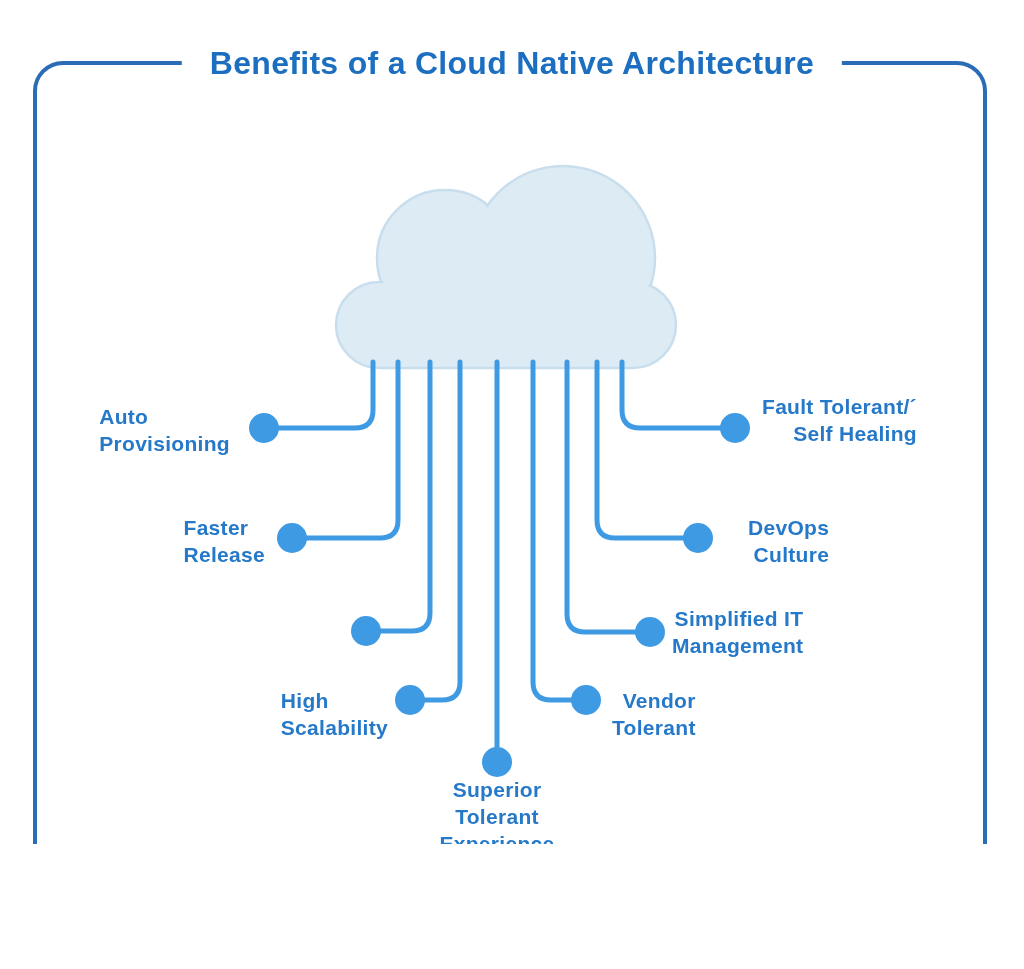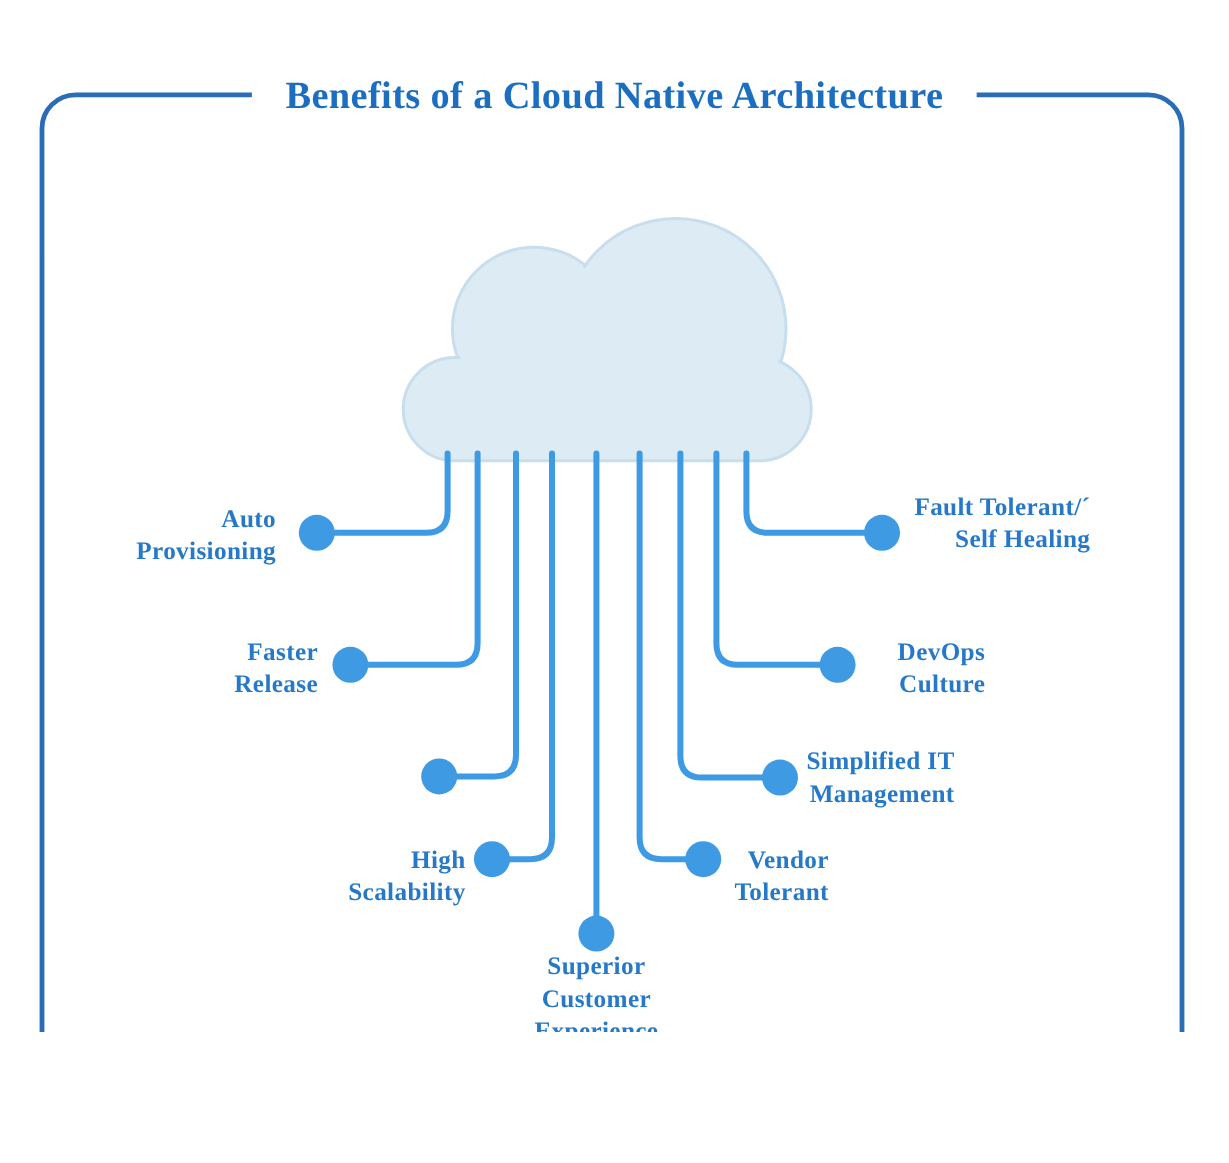--- a/index.html
+++ b/index.html
@@ -1,22 +1,21 @@
 <!DOCTYPE html>
 <html style="--background: #ffffff; --frame: #2a6cb5; --title-text: #1c6fc0; --label-text: #2679c9; --connector: #3f9ae4; --cloud-fill: #dcebf4; --cloud-stroke: #c9deed; --cloud-text: #1e2e5a;"><head>
 <meta charset="utf-8">
 <style>
   html,body{margin:0;padding:0;background:#fff;}
   .canvas{
     position:relative;
     width:1024px;height:844px;
     background:var(--background,#fff);
-    font-family:Liberation Serif, serif;
+    font-family:Liberation Sans, sans-serif;
     overflow:hidden;
-    margin-top:16px;
   }
   .frame{
     position:absolute;
     left:33px;top:61px;width:954px;height:874px;
     border:4px solid var(--frame,#2a6cb5);
     border-radius:30px;
     box-sizing:border-box;
   }
   .diagram-title{
     position:absolute;
@@ -65,21 +64,21 @@
   }
   .benefit{
     position:absolute;
     color:var(--label-text,#2679c9);
     font-size:21px;
     font-weight:bold;
     line-height:27px;
     letter-spacing:0.3px;
     white-space:pre-line;
   }
-  .align-right{text-align:right;}
+  .align-right{text-align:left;}
   .align-left{text-align:right;}
   .align-center{text-align:center;}
   .b-auto{right:794px;top:403px;}
   .b-faster{right:759px;top:514px;}
   .b-optimized{right:687px;top:605px;}
   .b-high{right:636px;top:687px;}
   .b-superior{left:377px;top:776px;width:240px;}
   .b-vendor{left:612px;top:687px;}
   .b-simplified{left:672px;top:605px;}
   .b-devops{left:748px;top:514px;}
@@ -133,21 +132,21 @@
 Provisioning</div>
 
   <div class="benefit align-right b-faster">Faster
 Release</div>
 
 
   <div class="benefit align-right b-high">High
 Scalability</div>
 
   <div class="benefit align-center b-superior">Superior
-Customer
+Tolerant
 Experience</div>
 
   <div class="benefit align-left b-vendor">Vendor
 Tolerant</div>
 
   <div class="benefit align-left b-simplified">Simplified IT
 Management</div>
 
   <div class="benefit align-left b-devops">DevOps
 Culture</div>

